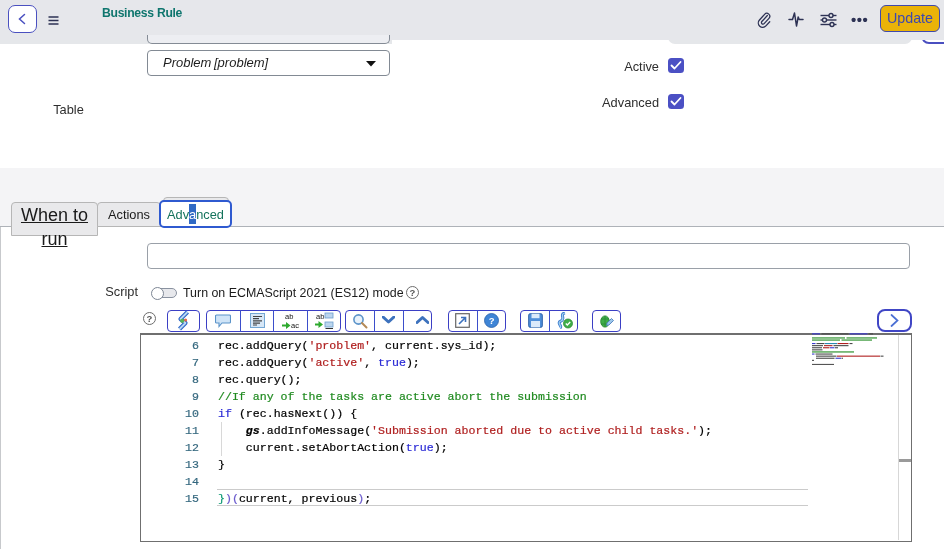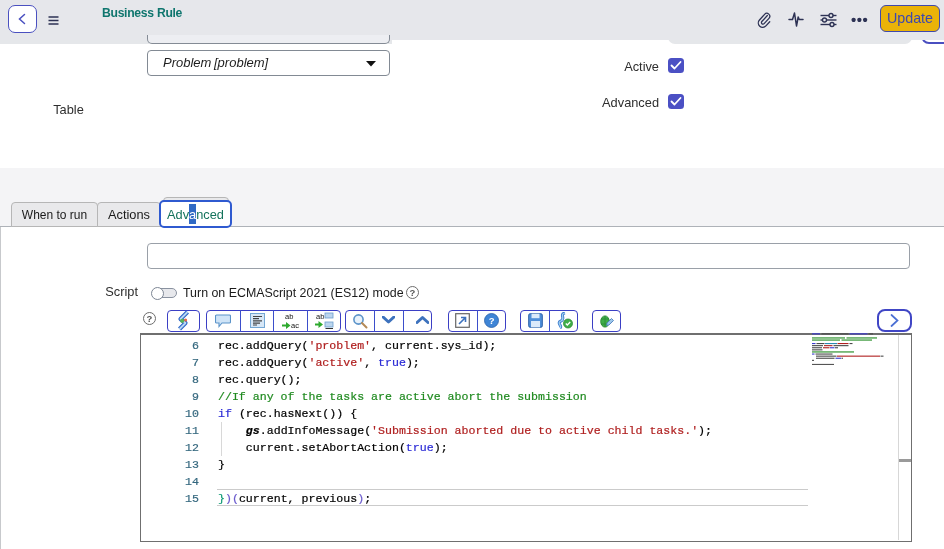--- a/index.html
+++ b/index.html
@@ -65,21 +65,21 @@
       </svg>
   </div>
   <div class="abs lbl" style="left:480px; top:94.5px; width:179px; text-align:right;">Advanced</div>
   <div class="abs" style="left:668px; top:94px; width:16px; height:15px; background:#4b50c4; border-radius:3.5px;">
     <svg width="16" height="15" viewBox="0 0 16 15">
         <path d="M3.5 7.5 L6.5 10.5 L12.5 4" fill="none" stroke="#fff" stroke-width="1.8" stroke-linecap="round" stroke-linejoin="round"></path>
       </svg>
   </div>
 
   <div class="abs" style="left:0; top:168px; width:944px; height:59px; background:#f4f4f6; border-bottom:1px solid #aeb2b8;"></div>
-  <div class="abs" style="left:11px; top:202px; width:87px; height:25px; background:#e9e9eb; border:1px solid #b6b6b6; border-radius:4px 4px 0 0; text-align:center; font-size:12px; color:#1a1a1a; line-height:24px;">When to run</div>
+  <div class="abs" style="left:11px; top:202px; width:87px; height:34px; background:#e9e9eb; border:1px solid #b6b6b6; border-radius:4px 4px 0 0; text-align:center; font-size:18px; color:#1a1a1a; line-height:24px;text-decoration:underline;">When to run</div>
   <div class="abs" style="left:97px; top:202px; width:64px; height:25px; background:#e9e9eb; border:1px solid #b6b6b6; border-radius:4px 4px 0 0; text-align:center; font-size:12.8px; color:#1a1a1a; line-height:24px;">Actions</div>
   <div class="abs" style="left:163px; top:197px; width:66px; height:6px; background:#e9e9eb; border:1px solid #b6b6b6; border-radius:4px 4px 0 0;"></div>
   <div class="abs" style="left:159px; top:199.5px; width:73px; height:28.5px; background:#fff; border:2px solid #2f5ad0; border-radius:5px; text-align:center; font-size:12.8px; color:#14735c; line-height:25px;">Adv<span style="background:#316ac5; color:#fff; padding:2.5px 0;">a</span>nced</div>
 
   <div class="abs" style="left:0; top:227px; width:1px; height:322px; background:#c7c9cc;"></div>
 
   <div class="abs" style="left:147px; top:243px; width:763px; height:26px; background:#fff; border:1px solid #9aa0a8; border-radius:4px;"></div>
 
   <div class="abs lbl" style="left:0px; top:284px; width:138px; text-align:right;">Script</div>
   <div class="abs" style="left:152px; top:288px; width:25px; height:10px; background:#e7e8ec; border:1.2px solid #8a92a0; border-radius:5.5px;"></div>

